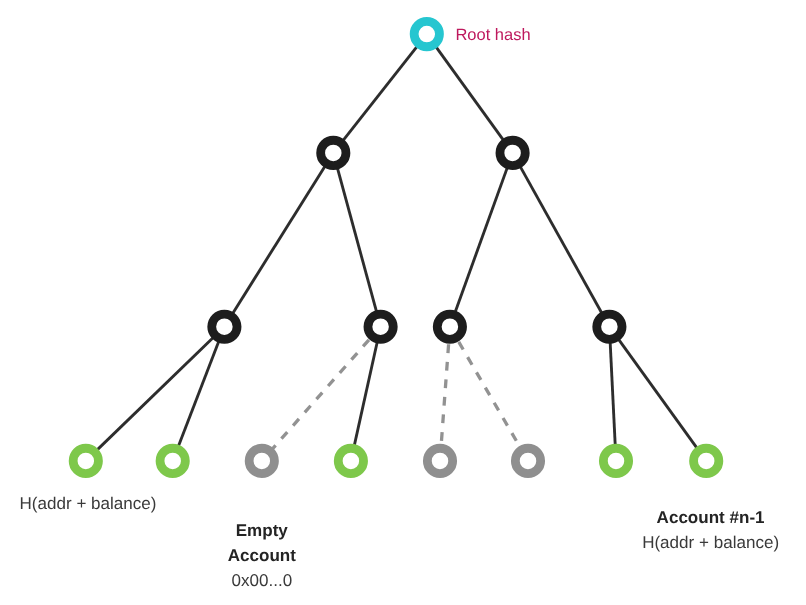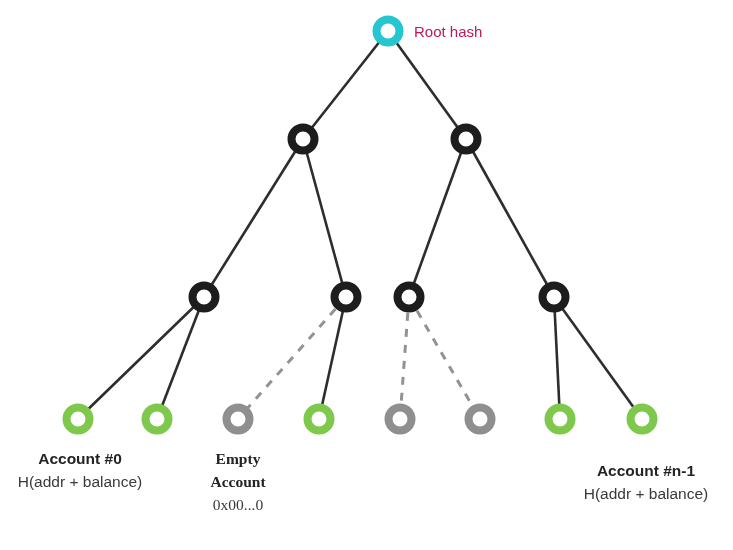--- a/index.html
+++ b/index.html
@@ -25,21 +25,21 @@
     position: absolute;
     transform: translateX(-50%);
     text-align: center;
     font-size: 15.5px;
     line-height: 23px;
     color: #3a3a3a;
     white-space: nowrap;
   }
   .label-block .title { font-weight: 700; color: #242424; }
   #lb-account0 { left: 80px;  top: 447px; }
-  #lb-empty    { left: 238px; top: 447px; font-family: Liberation Serif, serif; }
+  #lb-empty    { left: 238px; top: 471px; }
   #lb-accountn { left: 646px; top: 459px; }
 </style>
 </head>
 <body>
 
 <div class="canvas">
   <svg id="tree-svg" width="733" height="550" viewBox="0 0 733 550">
       <line x1="388" y1="31" x2="303" y2="139" stroke="#2d2d2d" stroke-width="2.6"></line>
       <line x1="388" y1="31" x2="466" y2="139" stroke="#2d2d2d" stroke-width="2.6"></line>
       <line x1="303" y1="139" x2="204" y2="297" stroke="#2d2d2d" stroke-width="2.6"></line>
@@ -67,21 +67,20 @@
       <circle cx="319" cy="419" r="11.5" fill="#ffffff" stroke="#7ec84b" stroke-width="8"></circle>
       <circle cx="400" cy="419" r="11.5" fill="#ffffff" stroke="#8f8f8f" stroke-width="8"></circle>
       <circle cx="480" cy="419" r="11.5" fill="#ffffff" stroke="#8f8f8f" stroke-width="8"></circle>
       <circle cx="560" cy="419" r="11.5" fill="#ffffff" stroke="#7ec84b" stroke-width="8"></circle>
       <circle cx="642" cy="419" r="11.5" fill="#ffffff" stroke="#7ec84b" stroke-width="8"></circle>
     </svg>
 
   <div class="root-label">Root hash</div>
 
   <div class="label-block" id="lb-account0">
-    <div class="title">Account #0</div>
     <div class="sub">H(addr + balance)</div>
   </div>
 
   <div class="label-block" id="lb-empty">
     <div class="title">Empty</div>
     <div class="title">Account</div>
     <div class="sub">0x00...0</div>
   </div>
 
   <div class="label-block" id="lb-accountn">

